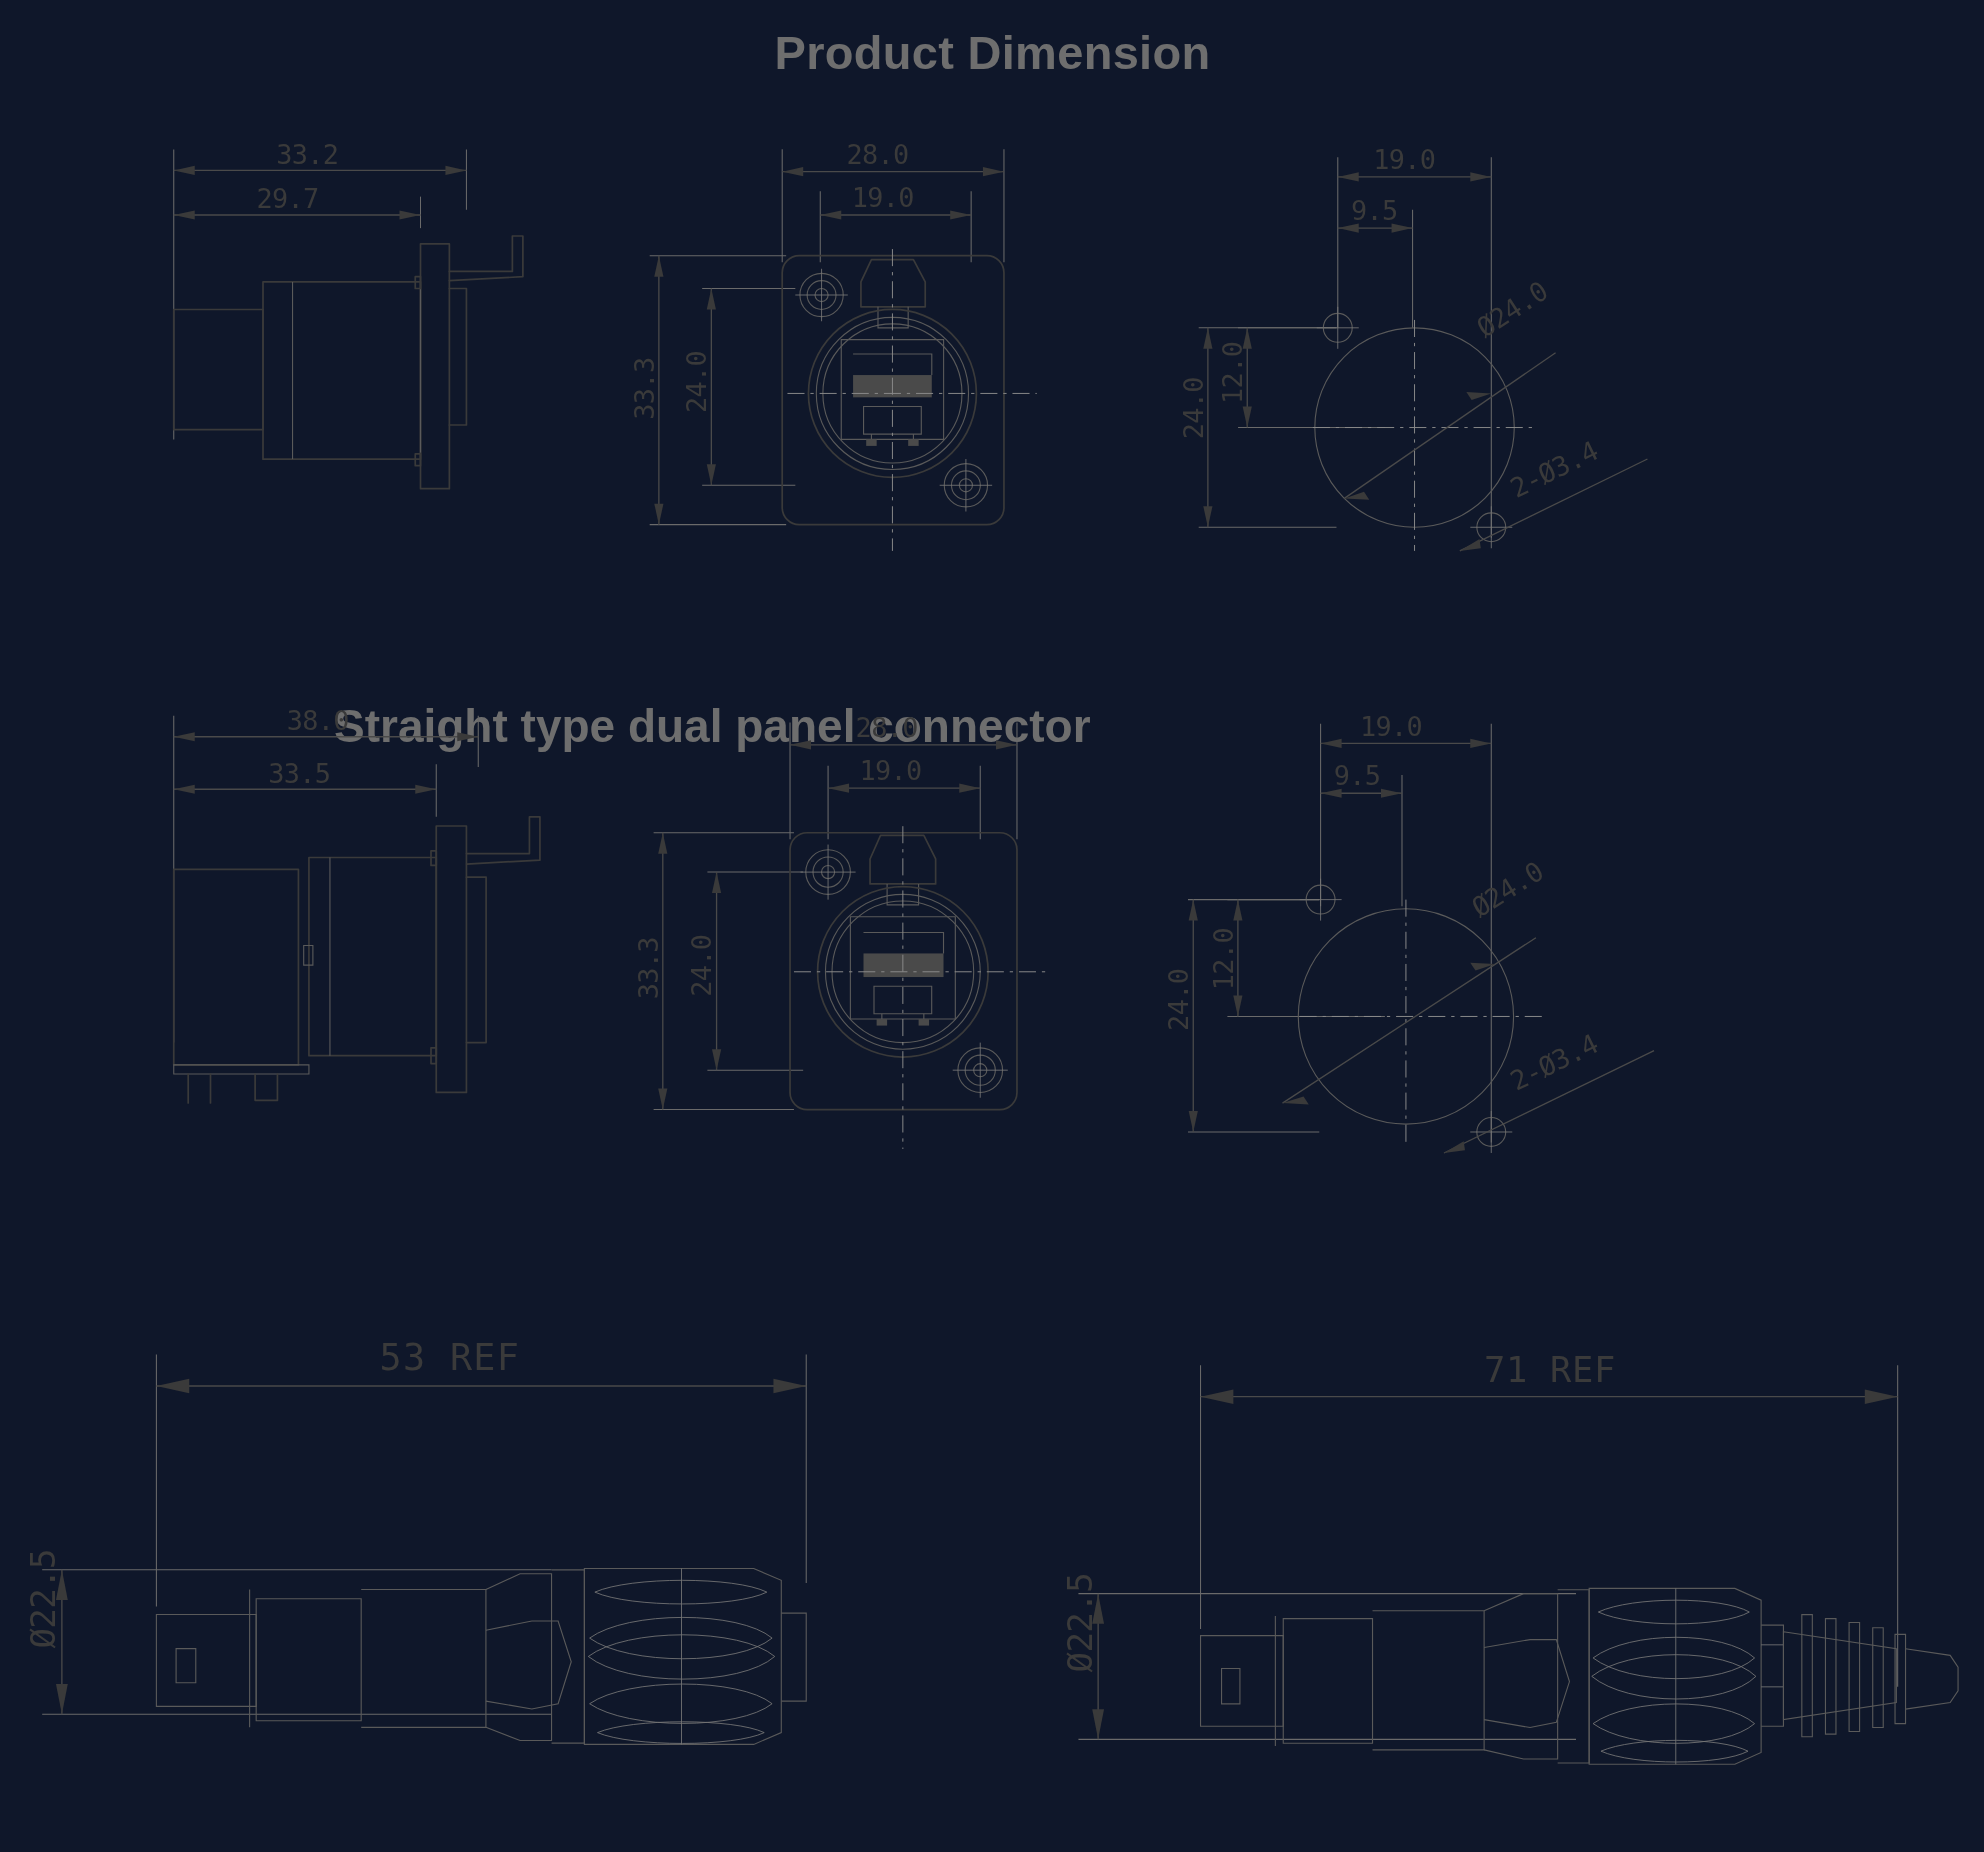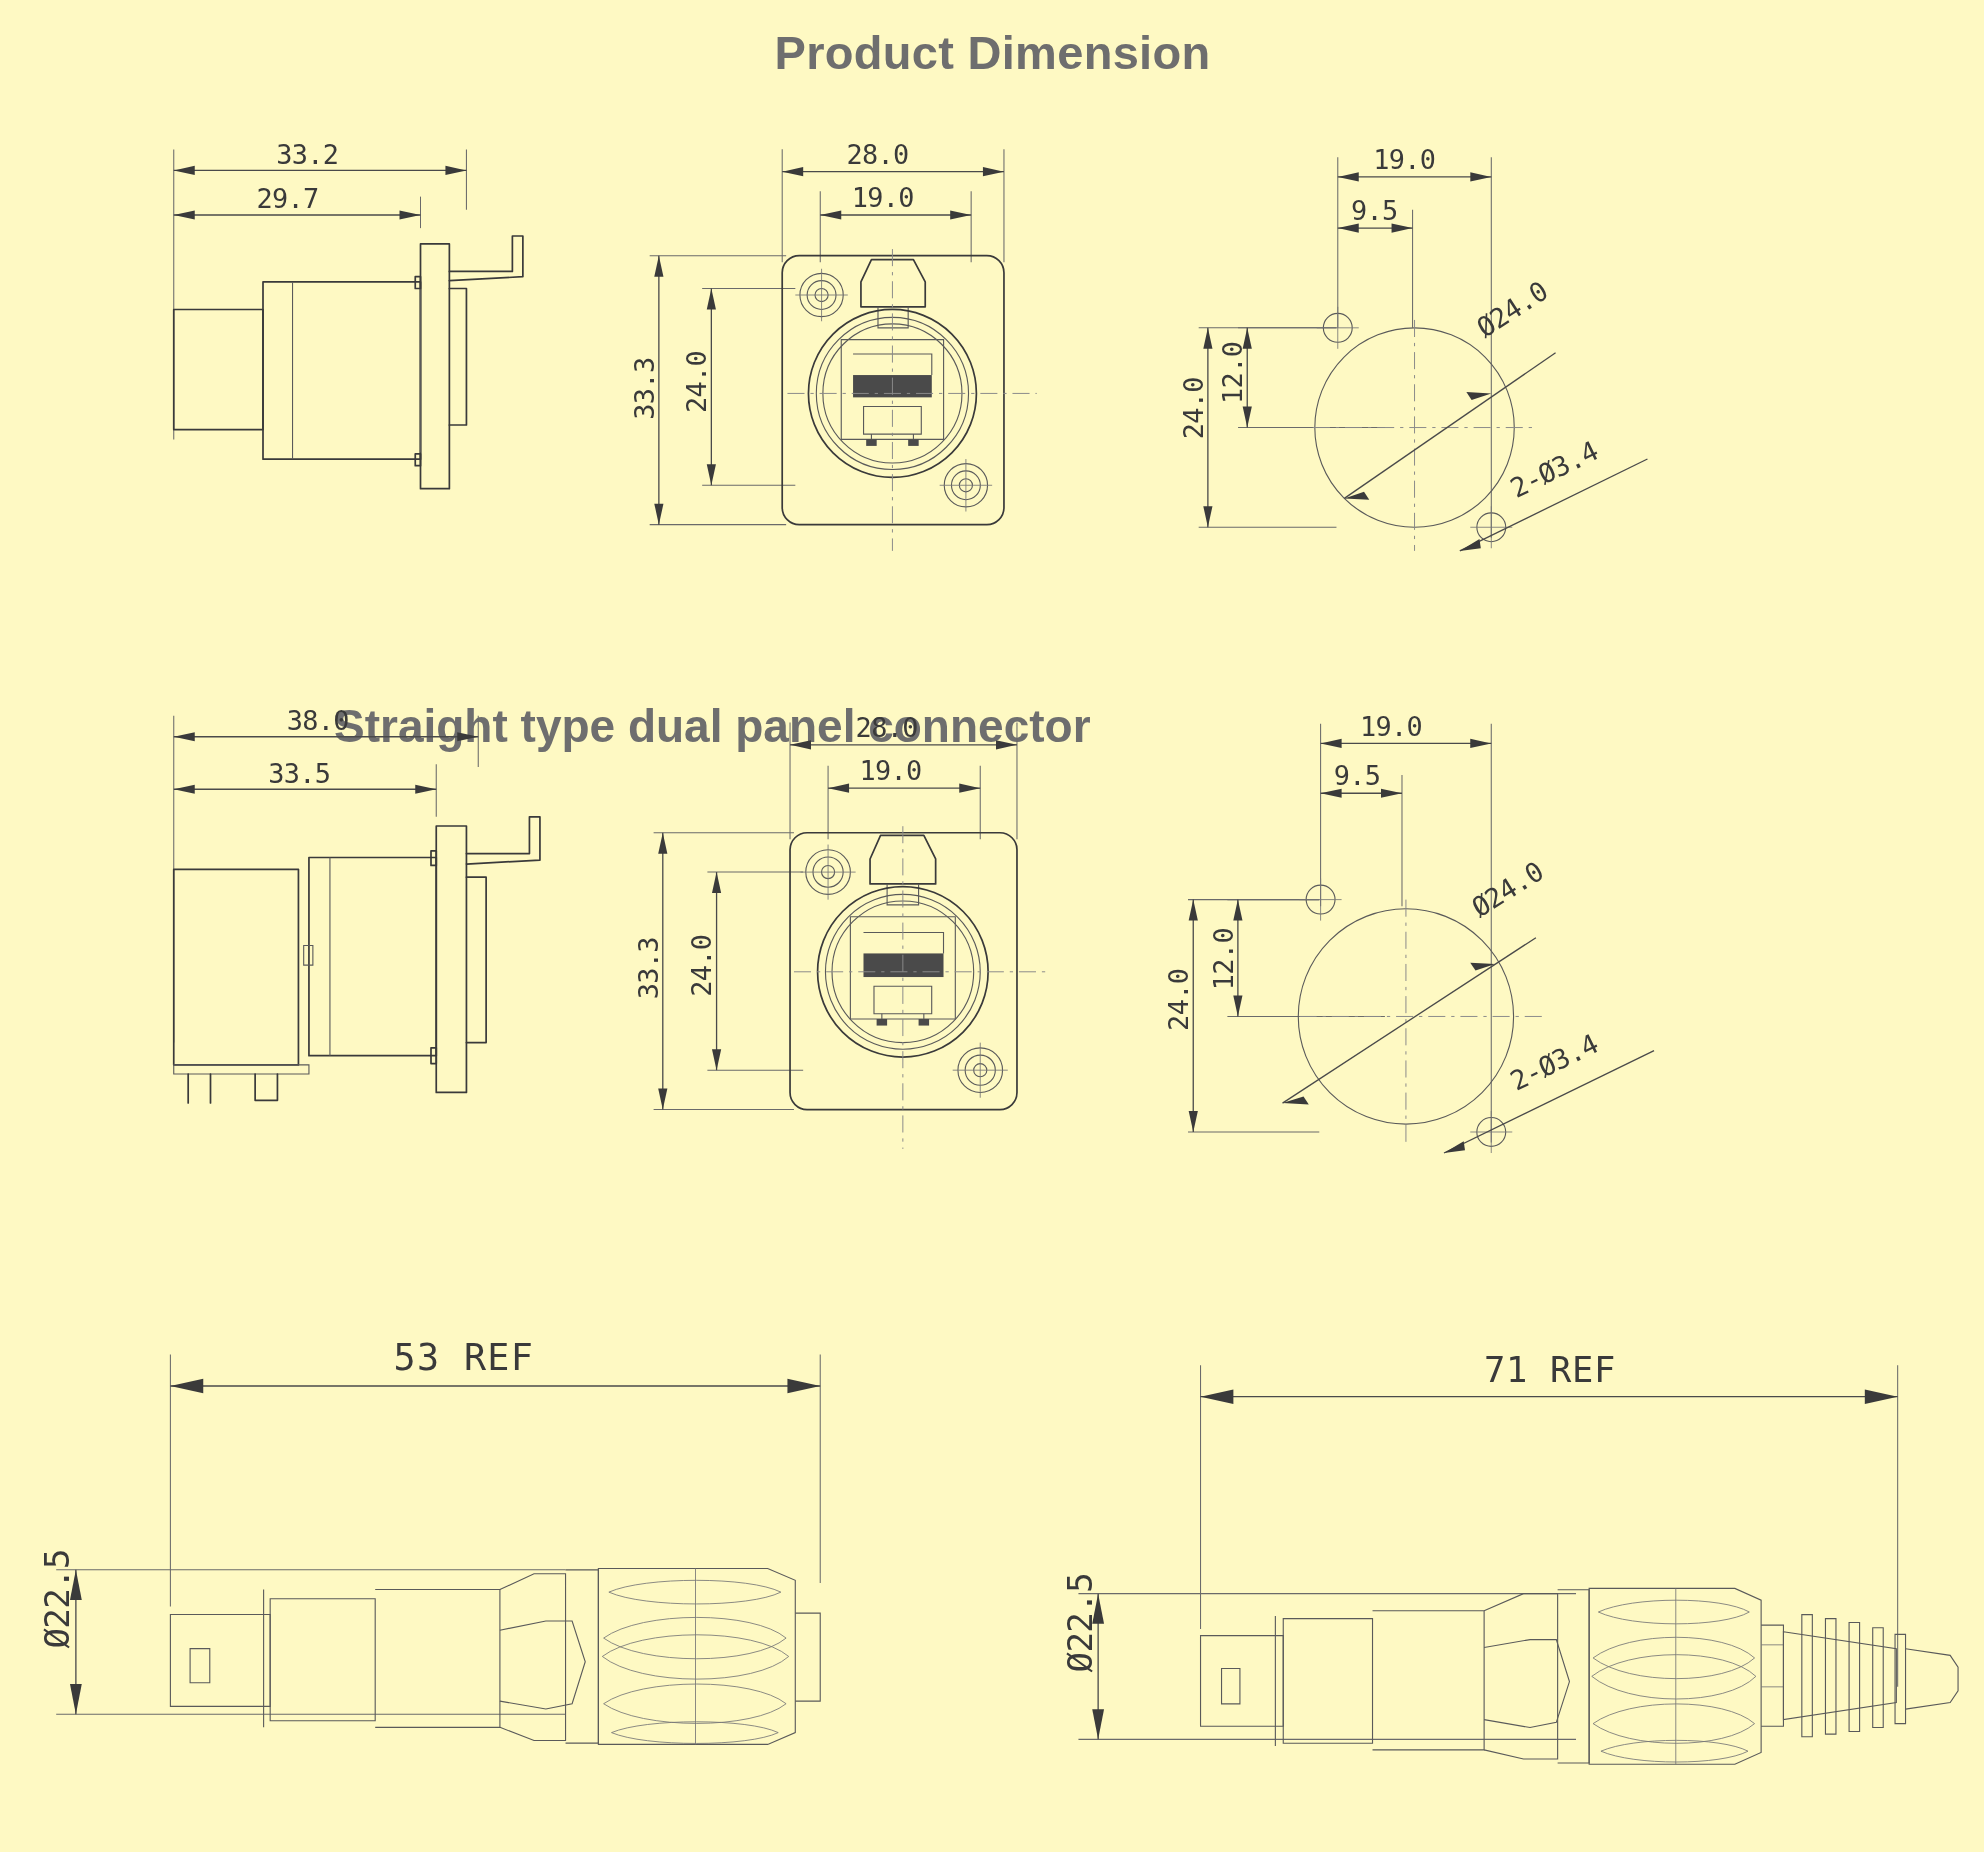--- a/index.html
+++ b/index.html
@@ -3,21 +3,21 @@
 <meta charset="utf-8">
 <title>Product Dimension</title>
 <style>
   html,body{margin:0;padding:0;background:#ffffff;}
   body{
     width:1985px;height:1852px;
     font-family:"Liberation Sans", sans-serif;
     color:#6b6b6b;
     overflow:hidden;
   }
-  .page{position:relative;width:1985px;height:1852px;background:#fef9c3;}
+  .page{position:relative;width:1985px;height:1852px;background:#0f172a;}
 
   .page-title{
     position:absolute;top:25px;left:0;width:1985px;
     text-align:center;
     font-size:47px;font-weight:bold;color:#6e6e6e;
     letter-spacing:0.3px;
   }
 
   .section-label{
     position:absolute;
@@ -399,21 +399,21 @@
           <polygon class="arrow" points="390,676 422,672 420,658"></polygon>
           <text class="dimtxt" x="500" y="582" transform="rotate(-26 500 582)">2-Ø3.4</text>
         </g>
       </svg>
     </div>
 
   </div>
 
   <div class="row" id="row3">
 
-    <div class="dwg" style="left:47px;top:0;">
+    <div class="dwg" style="left:33px;top:0;">
       <svg width="873" height="460" viewBox="0 0 1330 700">
 
         <g>
           <path class="ext" d="M188 72 L188 456"></path>
           <path class="ext" d="M1178 72 L1178 420"></path>
           <path class="dim" d="M188 120 L1178 120"></path>
           <polygon class="arrow" points="188,120 238,109 238,131"></polygon>
           <polygon class="arrow" points="1178,120 1128,109 1128,131"></polygon>
           <text class="dimtxt" x="528" y="96" style="font-size:56px;letter-spacing:2px;">53  REF</text>
         </g>

